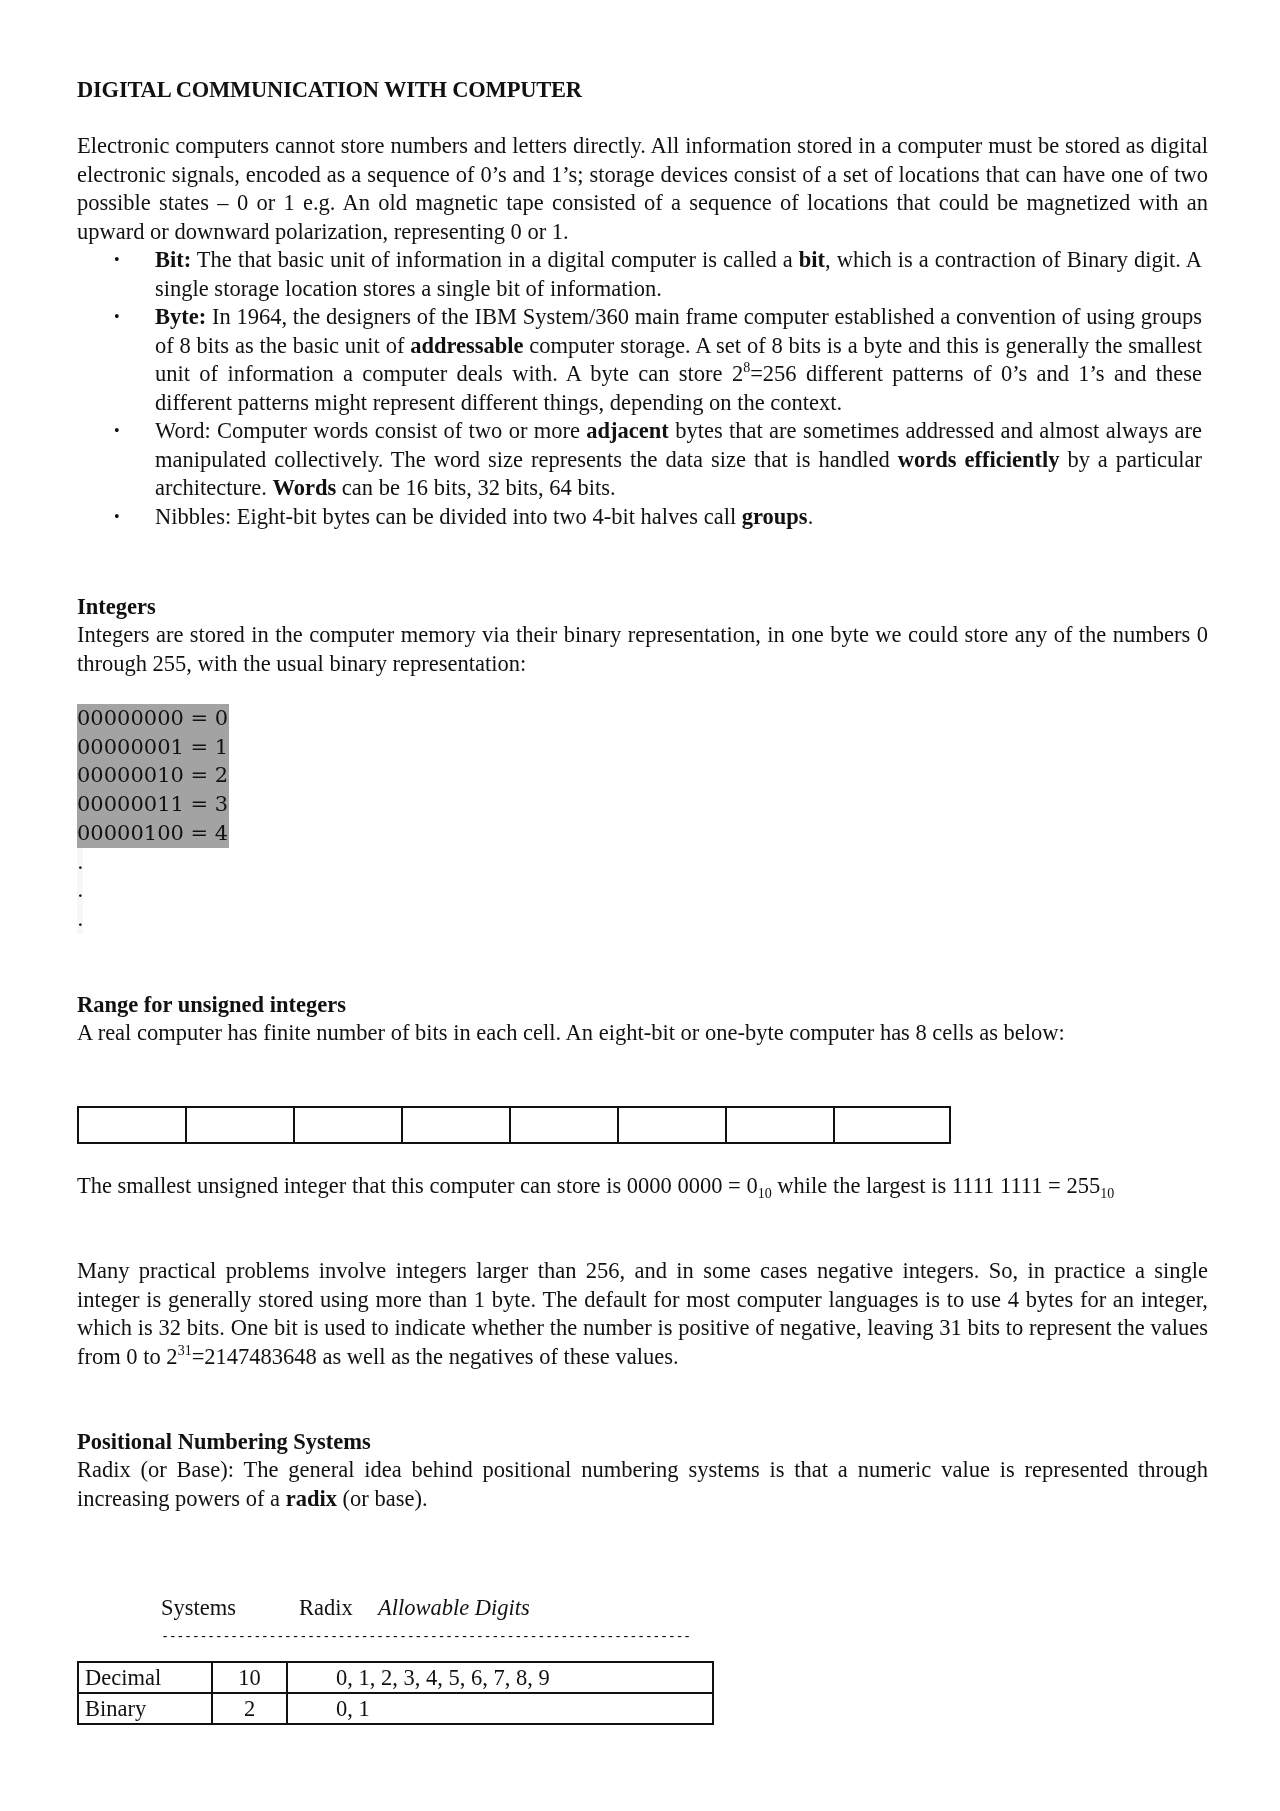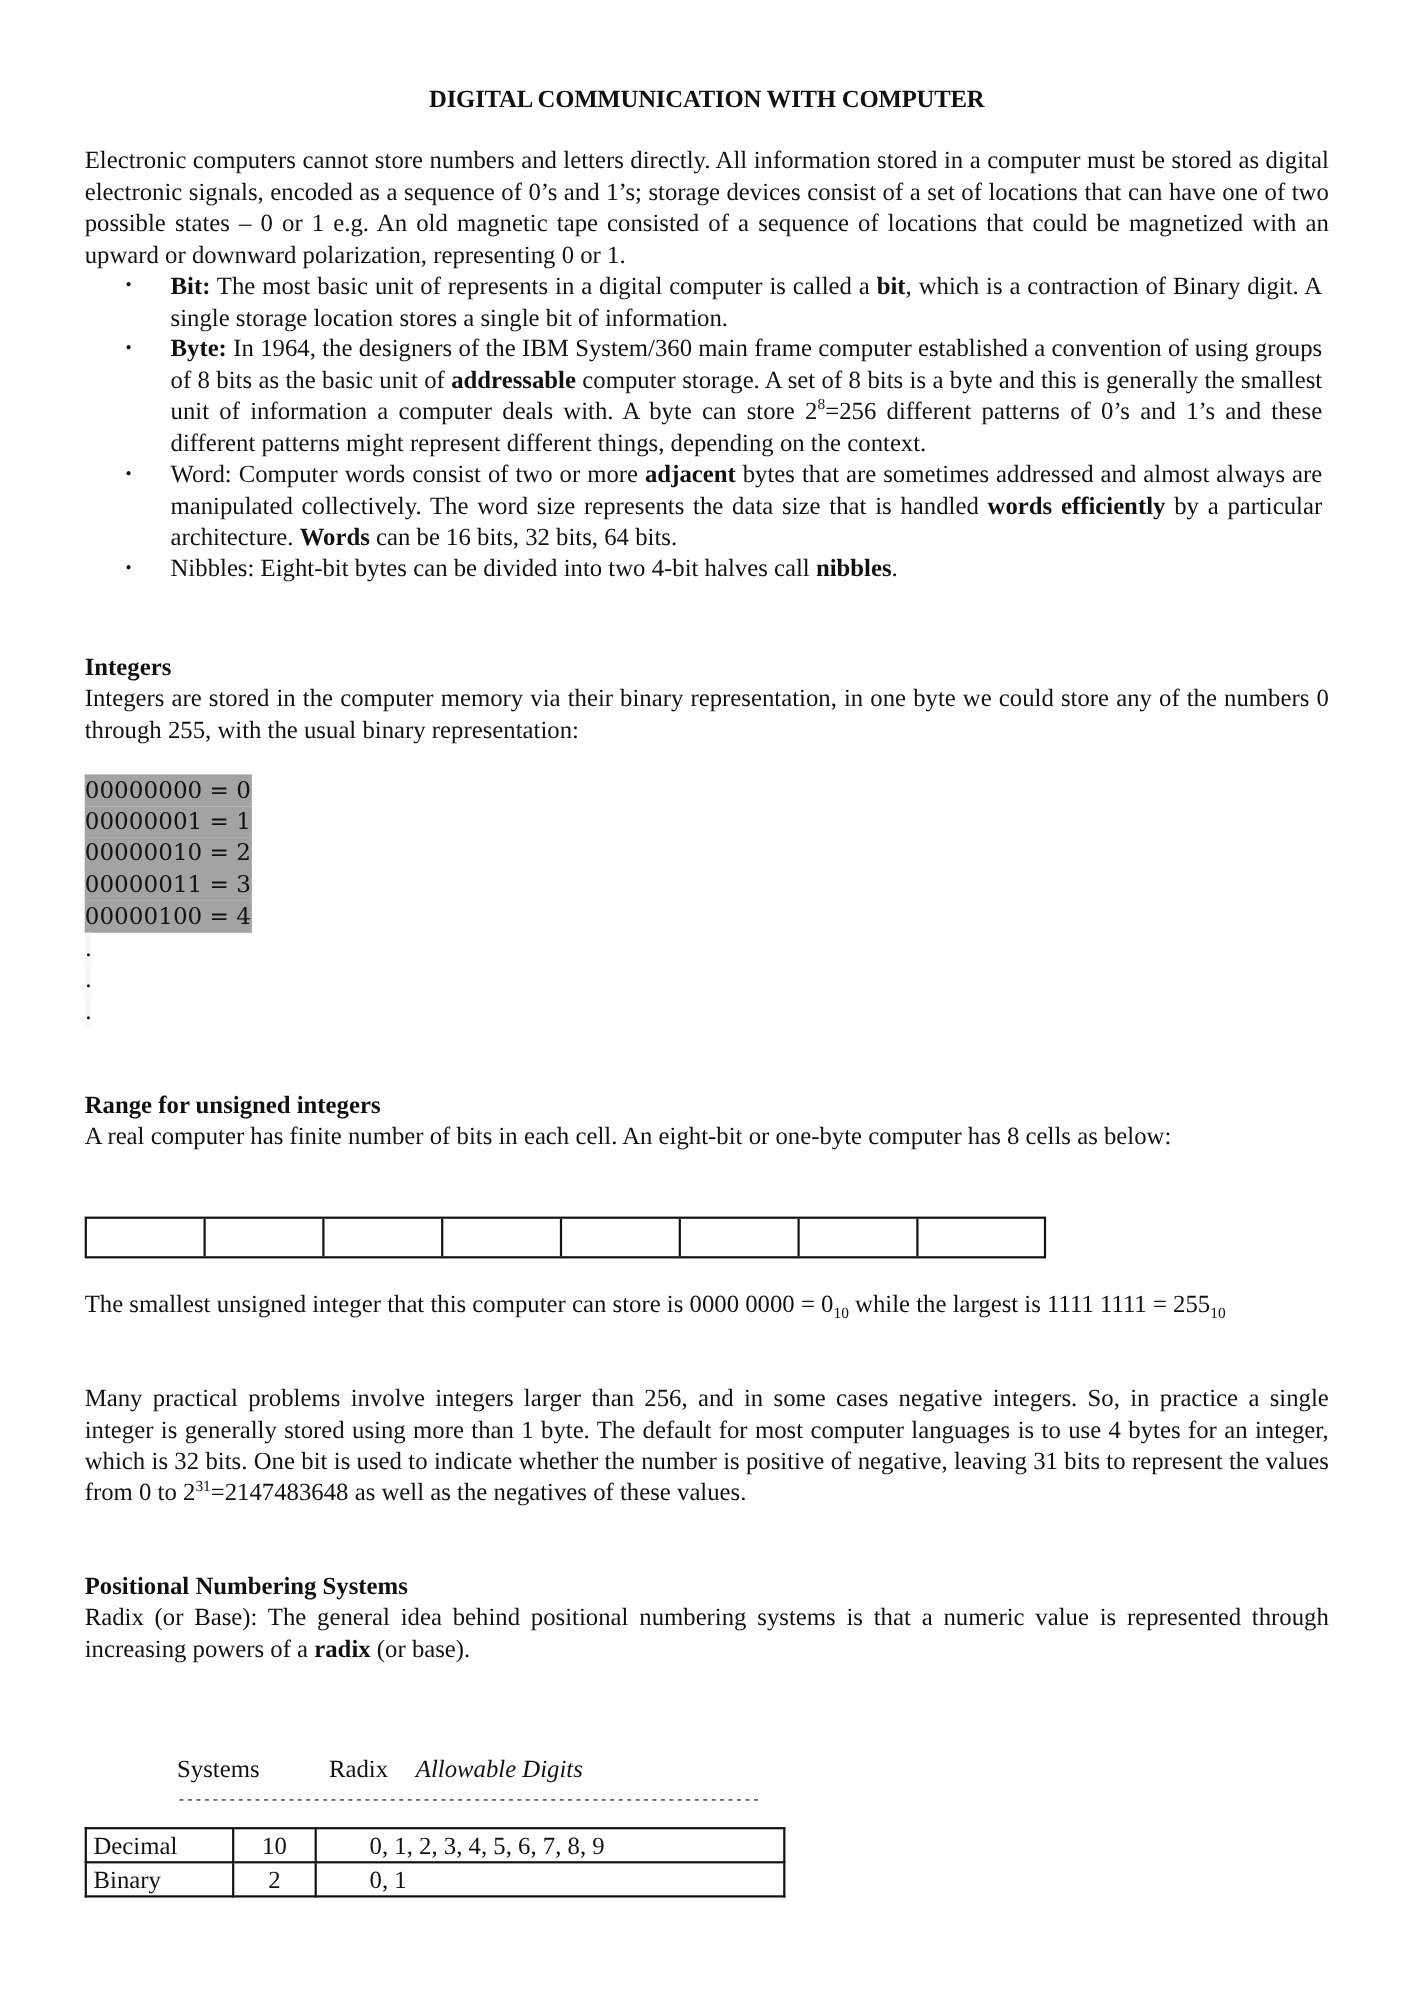--- a/index.html
+++ b/index.html
@@ -6,21 +6,21 @@
   body {
     width: 1280px; height: 1811px; position: relative; overflow: hidden;
     font-family: "Liberation Serif", "DejaVu Serif", serif;
     color: #111;
     font-size: 22.5px;
     line-height: 28.5px;
   }
   .page { position: absolute; left: 77px; top: 0; width: 1131px; }
   .block { position: absolute; left: 0; width: 1131px; }
   .just { text-align: justify; text-align-last: left; }
-  .title { font-weight: bold; font-size: 22.5px; letter-spacing: -0.2px; text-align: center; }
+  .title { font-weight: bold; font-size: 22.5px; letter-spacing: -0.2px; }
   h2.heading { font-size: 22.5px; font-weight: bold; margin: 0; line-height: 28.5px; }
   p { margin: 0; }
   b { font-weight: bold; }
   ul.bullets { list-style: none; margin: 0; padding: 0; }
   ul.bullets li { position: relative; padding-left: 78px; width: 1047px; text-align: justify; text-align-last: left; }
   ul.bullets li .dot {
     position: absolute; left: 37px; top: 0; font-size: 16px; line-height: 28.5px;
   }
   .binlist { font-family: "DejaVu Serif", "Liberation Serif", serif; font-size: 21px; line-height: 28.7px; }
   .binlist .row { background: #a3a3a3; display: inline-block; padding-right: 1px; }
@@ -43,30 +43,30 @@
 <body>
 
 <div class="page">
 
   <div class="block title" style="top:76px;">DIGITAL COMMUNICATION WITH COMPUTER</div>
 
   <p class="block just" style="top:132px;">Electronic computers cannot store numbers and letters directly. All information stored in a computer must be stored as digital electronic signals, encoded as a sequence of 0’s and 1’s; storage devices consist of a set of locations that can have one of two possible states – 0 or 1 e.g. An old magnetic tape consisted of a sequence of locations that could be magnetized with an upward or downward polarization, representing 0 or 1.</p>
 
   <ul class="block bullets" style="top:246px;">
     <li>
-      <span class="dot">•</span><b>Bit:</b><span> The most basic unit of represents in a digital computer is called a </span><b>bit</b><span>, which is a contraction of Binary digit. A single storage location stores a single bit of information.</span>
+      <span class="dot">•</span><b>Bit:</b><span> The that basic unit of information in a digital computer is called a </span><b>bit</b><span>, which is a contraction of Binary digit. A single storage location stores a single bit of information.</span>
     </li>
     <li>
       <span class="dot">•</span><b>Byte:</b><span> In 1964, the designers of the IBM System/360 main frame computer established a convention of using groups of 8 bits as the basic unit of </span><b>addressable</b><span> computer storage. A set of 8 bits is a byte and this is generally the smallest unit of information a computer deals with. A byte can store 2</span><sup class="s">8</sup><span>=256 different patterns of 0’s and 1’s and these different patterns might represent different things, depending on the context.</span>
     </li>
     <li>
       <span class="dot">•</span><span>Word: Computer words consist of two or more </span><b>adjacent</b><span> bytes that are sometimes addressed and almost always are manipulated collectively. The word size represents the data size that is handled </span><b>words efficiently</b><span> by a particular architecture. </span><b>Words</b><span> can be 16 bits, 32 bits, 64 bits.</span>
     </li>
     <li>
-      <span class="dot">•</span><span>Nibbles: Eight-bit bytes can be divided into two 4-bit halves call </span><b>nibbles</b><span>.</span>
+      <span class="dot">•</span><span>Nibbles: Eight-bit bytes can be divided into two 4-bit halves call </span><b>groups</b><span>.</span>
     </li>
   </ul>
 
   <h2 class="block heading" style="top:593px;">Integers</h2>
   <p class="block just" style="top:621px;">Integers are stored in the computer memory via their binary representation, in one byte we could store any of the numbers 0 through 255, with the usual binary representation:</p>
 
   <div class="block binlist" style="top:704px;">
     <div><span class="row">00000000 = 0</span></div>
     <div><span class="row">00000001 = 1</span></div>
     <div><span class="row">00000010 = 2</span></div>

